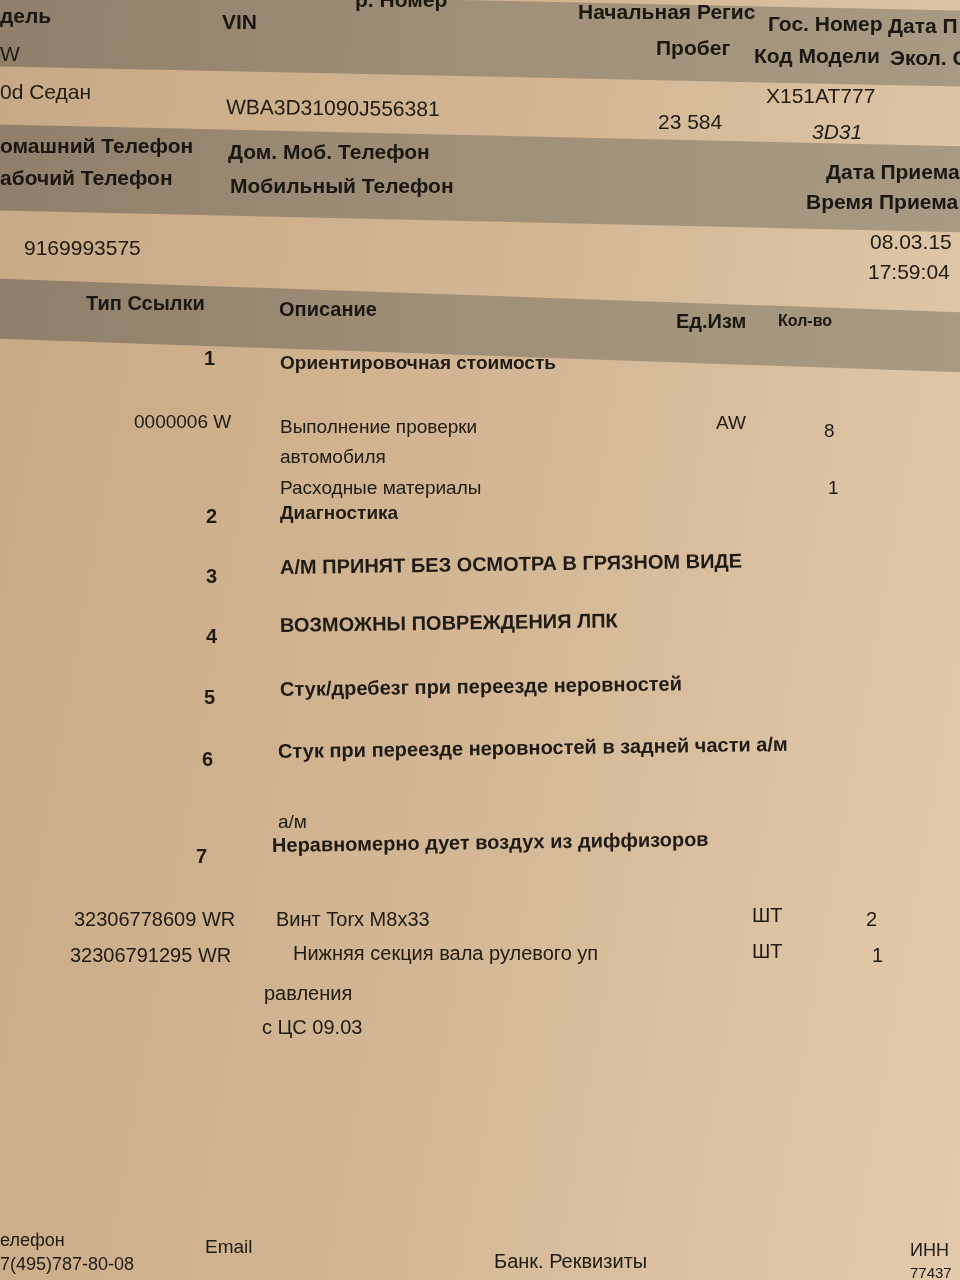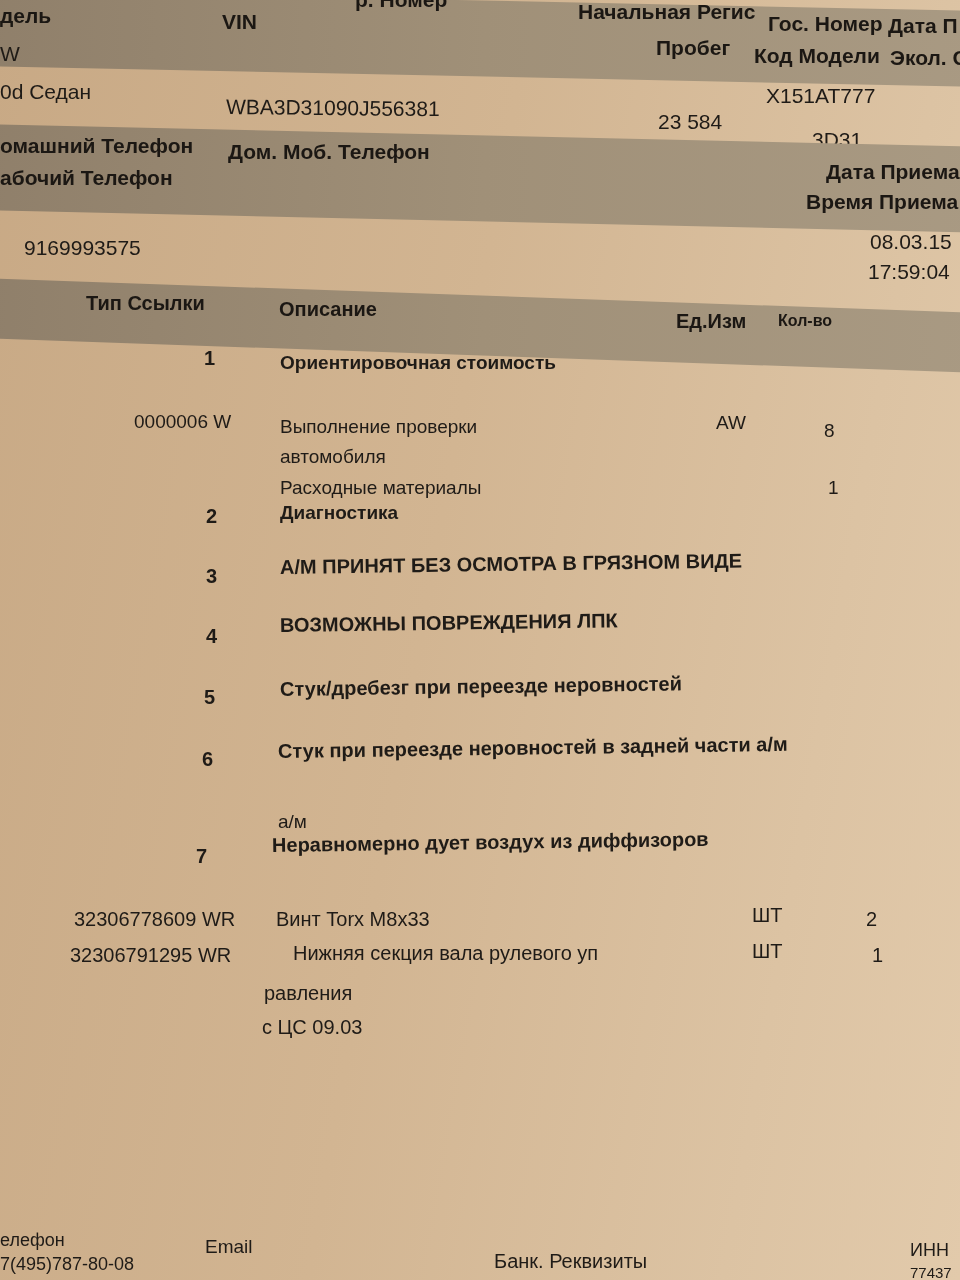--- a/index.html
+++ b/index.html
@@ -35,26 +35,27 @@
   <span class="t hdr" style="left:768px; top:12px;">Гос. Номер</span>
   <span class="t hdr" style="left:754px; top:44px;">Код Модели</span>
   <span class="t hdr" style="left:888px; top:14px;">Дата П</span>
   <span class="t hdr" style="left:890px; top:46px;">Экол. С</span>
 
   <span class="t val" style="left:0; top:42px;">W</span>
   <span class="t val" style="left:0; top:80px;">0d Седан</span>
   <span class="t val rot1" style="left:226px; top:95px;">WBA3D31090J556381</span>
   <span class="t val" style="left:658px; top:110px;">23 584</span>
   <span class="t val" style="left:766px; top:84px;">X151AT777</span>
-  <span class="t val" style="left:812px; top:128px;">3D31</span>
+  <span class="t val" style="left:812px; top:120px;font-style:italic;">3D31</span>
 
   <div class="band" style="top:124px; height:86px; transform: rotate(1.3deg); transform-origin: left top;"></div>
   <span class="t hdr" style="left:0; top:134px;">омашний Телефон</span>
   <span class="t hdr" style="left:0; top:166px;">абочий Телефон</span>
   <span class="t hdr" style="left:228px; top:140px;">Дом. Моб. Телефон</span>
+  <span class="t hdr" style="left:230px; top:174px;">Мобильный Телефон</span>
   <span class="t hdr" style="left:826px; top:160px;">Дата Приема</span>
   <span class="t hdr" style="left:806px; top:190px;">Время Приема</span>
 
   <span class="t val" style="left:0; top:236px;margin-left:24px;">9169993575</span>
   <span class="t val" style="left:870px; top:230px;">08.03.15</span>
   <span class="t val" style="left:868px; top:260px;">17:59:04</span>
 
   <div class="band" style="top:278px; height:60px; transform: rotate(2deg); transform-origin: left top;"></div>
   <span class="t hdr" style="left:86px; top:292px; font-size:20px;text-align:center;">Тип Ссылки</span>
   <span class="t hdr" style="left:279px; top:298px; font-size:20px;">Описание</span>

